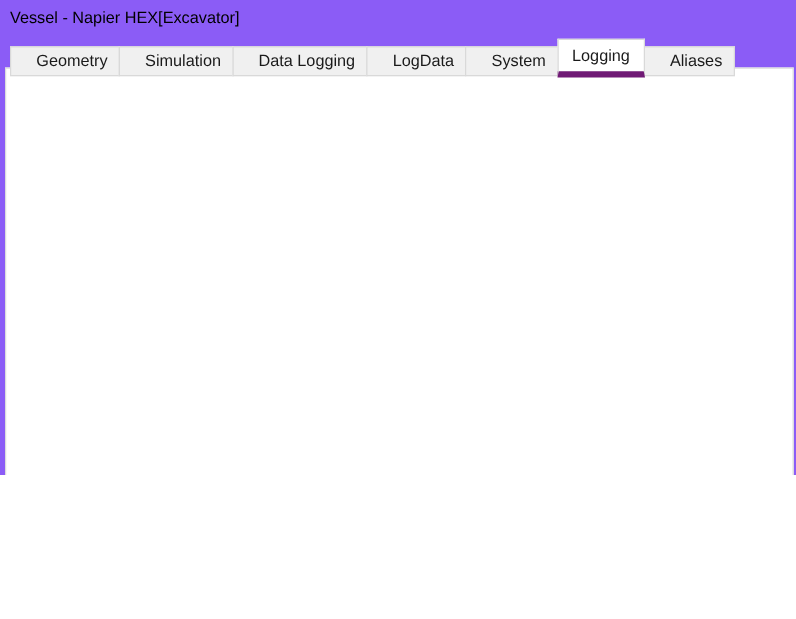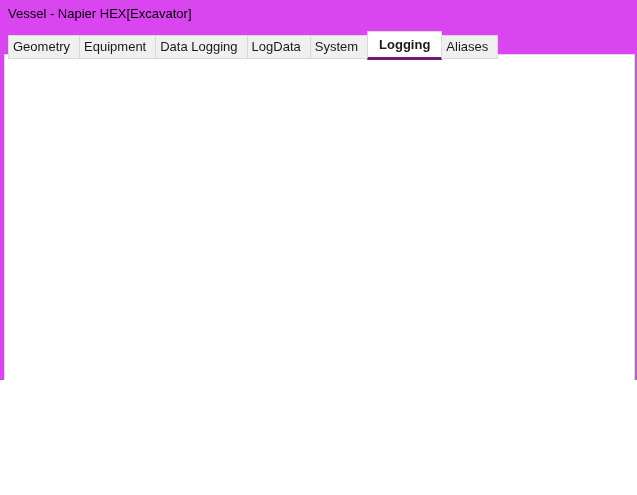--- a/index.html
+++ b/index.html
@@ -1,32 +1,32 @@
 <!DOCTYPE html>
 <html style="--address-field-bg: #00e800; --check-blue: #2458c7; --check-dark: #3a3a3a;"><head>
 <meta charset="utf-8">
 <style>
   html,body{margin:0;padding:0;background:#fff;}
   .screen{
-    position:relative;width:637px;height:380px;background:#d946ef;overflow:hidden;
+    position:relative;width:637px;height:380px;background:#8b5cf6;overflow:hidden;
     font-family:"Liberation Sans","DejaVu Sans",sans-serif;font-size:13px;color:#1a1a1a;
   }
   .title{position:absolute;left:8px;top:6px;font-size:13px;color:#000;}
 
   
   .panel{position:absolute;left:4px;top:54px;width:631px;height:440px;border:1px solid #dcdcdc;background:#fff;z-index:1;box-sizing:border-box;}
   .tabs{position:absolute;left:8px;top:31px;display:flex;align-items:flex-end;z-index:3;}
   .tab{
     background:#f0f0f0;border:1px solid #d9d9d9;margin-left:-1px;
-    padding:3px 9px 4px 4px;white-space:nowrap;cursor:default;position:relative;
+    padding:3px 9px 4px 20px;white-space:nowrap;cursor:default;position:relative;
   }
   .tab:first-child{margin-left:0;}
   .tab.active{
-    background:#ffffff;border-bottom:3px solid #701a75;z-index:4;
-    padding:5px 11px 5px 11px;margin-bottom:-1px;font-weight:bold;
+    background:#ffffff;border-bottom:5px solid #701a75;z-index:4;
+    padding:5px 11px 5px 11px;margin-bottom:-1px;
   }
 
   
   .group{position:absolute;border:1px solid #d9d9d9;background:#fff;box-sizing:border-box;}
   .glabel{position:absolute;top:-9px;left:7px;background:#fff;padding:0 4px;color:#1a1a1a;}
 
   .g-fileformats{left:18px;top:64px;width:240px;height:148px;}
   .listbox{position:absolute;left:9px;top:13px;width:223px;height:125px;border:1px solid #7a7a7a;background:#fff;box-sizing:border-box;overflow:hidden;}
   .li{display:flex;align-items:center;height:14px;line-height:14px;padding-left:1px;gap:3px;}
   .listbox .li:first-child{margin-top:2px;}
@@ -61,21 +61,21 @@
 <body>
 
 <div class="screen">
 
   <div class="title">Vessel - Napier HEX[Excavator]</div>
 
   <div class="panel"></div>
 
   <div class="tabs">
     <div class="tab">Geometry</div>
-    <div class="tab">Equipment</div>
+    <div class="tab">Simulation</div>
     <div class="tab">Data Logging</div>
     <div class="tab">LogData</div>
     <div class="tab">System</div>
     <div class="tab active">Logging</div>
     <div class="tab">Aliases</div>
 
   </div>
 
   <div class="group g-fileformats">
     <span class="glabel">File formats</span>

